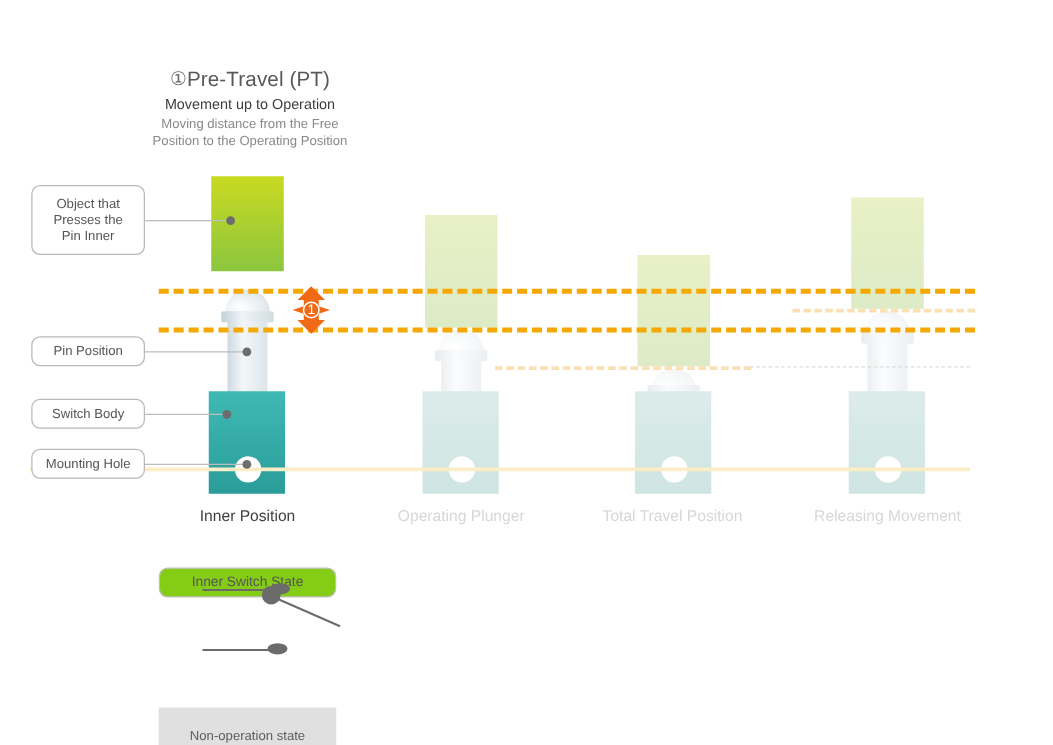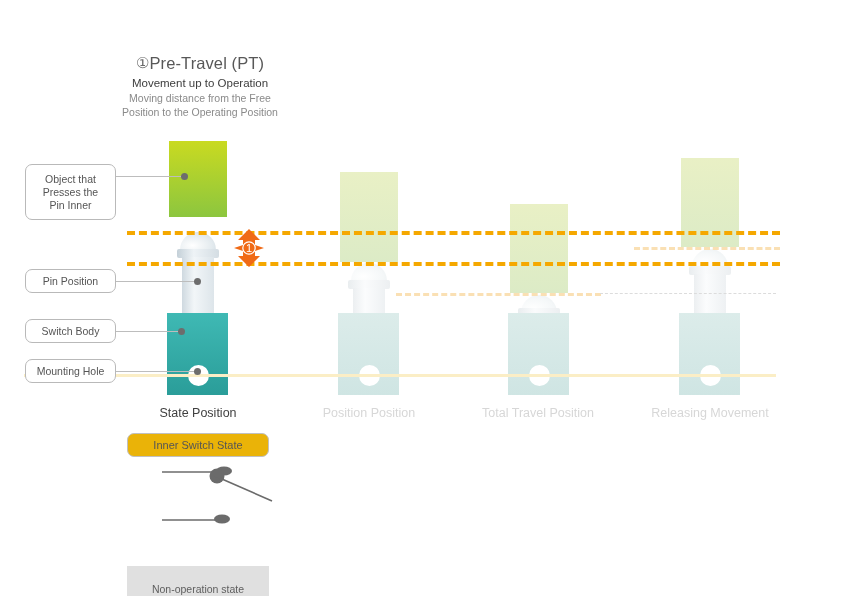--- a/index.html
+++ b/index.html
@@ -167,27 +167,28 @@
     z-index: 6;
   }
   .pos-label.dim { color: #d7d7d7; }
 
   
   .state-box {
     position: absolute;
     box-sizing: border-box;
     border: 1px solid #c0c0c0;
     border-radius: 7px;
-    background: #eab308;
+    background: #84cc16;
     color: #555555;
     font-size: 11px;
     display: flex;
     align-items: center;
     justify-content: center;
     z-index: 6;
+    margin-top: 21px;
   }
   .state-banner {
     position: absolute;
     box-sizing: border-box;
     background: #e0e0e0;
     color: #5e5e5e;
     font-size: 10.5px;
     display: flex;
     align-items: center;
     justify-content: center;
@@ -281,21 +282,21 @@
   <div class="pt-badge" style="left:229px; top:228px; width:40px; height:40px;">
     <svg width="40" height="40" viewBox="0 0 40 40">
       <polygon points="20,1 31,12 26,12 26,17 35,20 26,23 26,28 31,28 20,39 9,28 14,28 14,23 5,20 14,17 14,12 9,12" fill="#f06a16"></polygon>
       <circle cx="20" cy="20" r="6.2" fill="none" stroke="#ffffff" stroke-width="1.2"></circle>
     </svg>
     <div class="pt-badge-num">1</div>
   </div>
 
   <div class="leader" style="left:116px; top:176px; width:72px;"></div>
   <div class="leader-dot" style="left:181px; top:173px;"></div>
-  <div class="callout" style="left:25px; top:164px; width:91px; height:56px; flex-direction:column;">
+  <div class="callout" style="left:25px; top:148px; width:91px; height:56px; flex-direction:column;">
     <span>Object that</span>
     <span>Presses the</span>
     <span>Pin Inner</span>
   </div>
 
   <div class="leader" style="left:116px; top:281px; width:82px;"></div>
   <div class="leader-dot" style="left:194px; top:278px;"></div>
   <div class="callout" style="left:25px; top:269px; width:91px; height:24px;">
     <span>Pin Position</span>
   </div>
@@ -305,22 +306,22 @@
   <div class="callout" style="left:25px; top:319px; width:91px; height:24px;">
     <span>Switch Body</span>
   </div>
 
   <div class="leader" style="left:116px; top:371px; width:85px;"></div>
   <div class="leader-dot" style="left:194px; top:368px;"></div>
   <div class="callout" style="left:25px; top:359px; width:91px; height:24px;">
     <span>Mounting Hole</span>
   </div>
 
-  <div class="pos-label" style="left:123px; top:406px; width:150px;">State Position</div>
-  <div class="pos-label dim" style="left:294px; top:406px; width:150px;">Position Position</div>
+  <div class="pos-label" style="left:123px; top:406px; width:150px;">Inner Position</div>
+  <div class="pos-label dim" style="left:294px; top:406px; width:150px;">Operating Plunger</div>
   <div class="pos-label dim" style="left:463px; top:406px; width:150px;">Total Travel Position</div>
   <div class="pos-label dim" style="left:635px; top:406px; width:150px;">Releasing Movement</div>
 
   <div class="state-box" style="left:127px; top:433px; width:142px; height:24px;">
     <span>Inner Switch State</span>
   </div>
 
   <svg class="contact-svg" style="left:160px; top:463px;" width="125" height="68" viewBox="0 0 125 68">
     <line x1="2" y1="9" x2="62" y2="9" stroke="#6b6b6b" stroke-width="1.6"></line>
     <ellipse cx="64" cy="8" rx="8" ry="4.5" fill="#6b6b6b"></ellipse>

